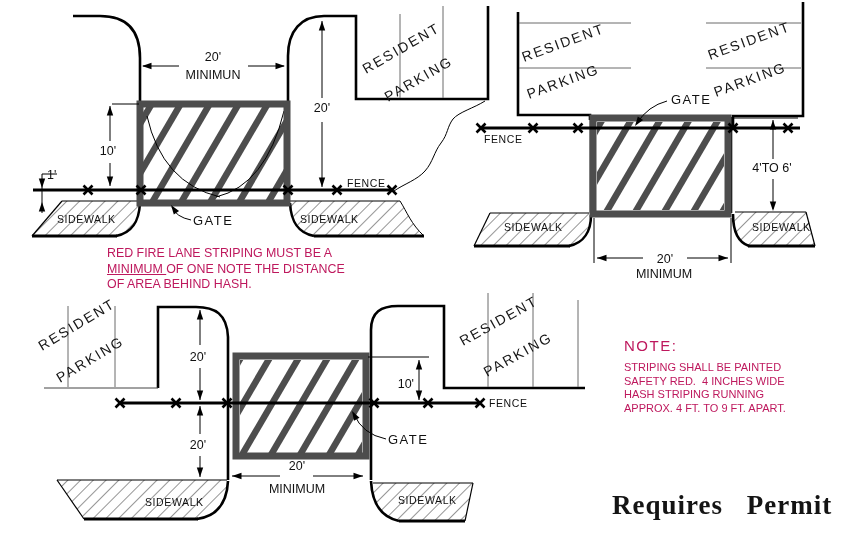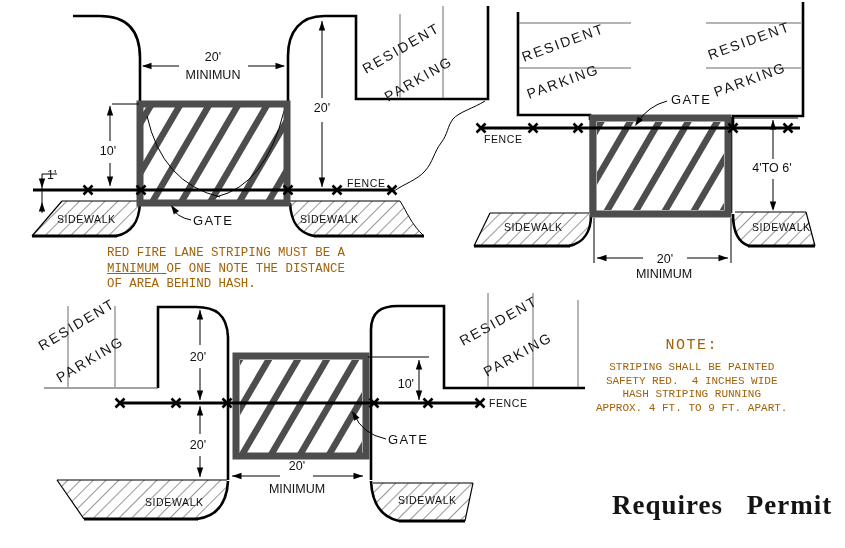--- a/index.html
+++ b/index.html
@@ -6,24 +6,24 @@
   #stage{position:relative;width:845px;height:548px;background:#fff;overflow:hidden;
          font-family:"Liberation Sans",sans-serif;}
   svg{position:absolute;left:0;top:0;}
   svg text{font-family:"Liberation Sans",sans-serif;fill:#111;}
   .dim{font-size:12.5px;}
   .mid{text-anchor:middle;}
   .end{text-anchor:end;}
   .small{font-size:10.5px;letter-spacing:0.6px;}
   .gatelbl{font-size:13px;letter-spacing:1.5px;}
   .park{font-size:14px;letter-spacing:2px;fill:#161616;}
-  .ovl{position:absolute;color:#a16207;font-family:Liberation Mono, monospace;}
+  .ovl{position:absolute;color:#be185d;}
   #caption{left:107px;top:246px;font-size:12.4px;line-height:1.26;}
   #caption .u{text-decoration:underline;}
-  #noteblk{left:596px;top:337px;text-align:center;}
+  #noteblk{left:624px;top:337px;}
   #noteblk .ntitle{font-size:15px;letter-spacing:1.5px;margin-bottom:7px;}
   #noteblk .nline{font-size:11px;line-height:1.24;white-space:pre;}
   #permit{left:612px;top:490px;font-family:"Liberation Serif",serif;font-weight:bold;
           font-size:27px;letter-spacing:1px;word-spacing:16px;color:#141414;text-align:center;}
 </style>
 </head>
 <body>
 
 <div id="stage">
 <svg width="845" height="548" viewBox="0 0 845 548">

